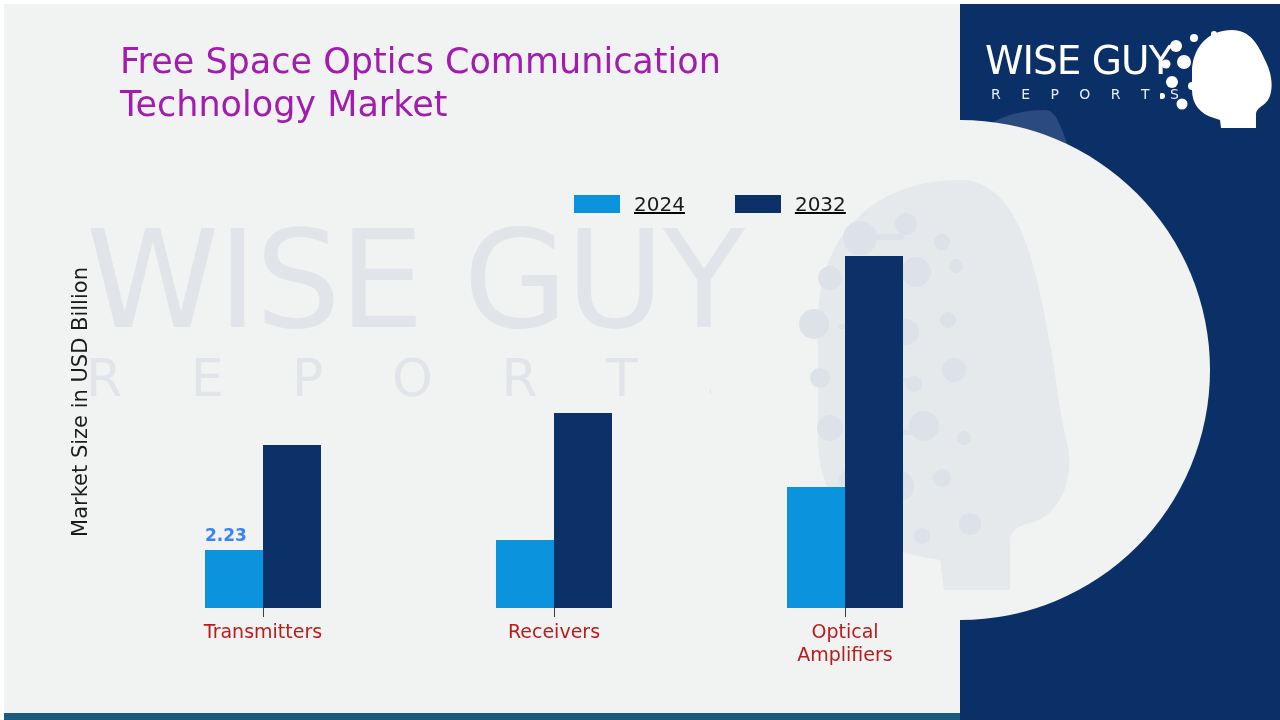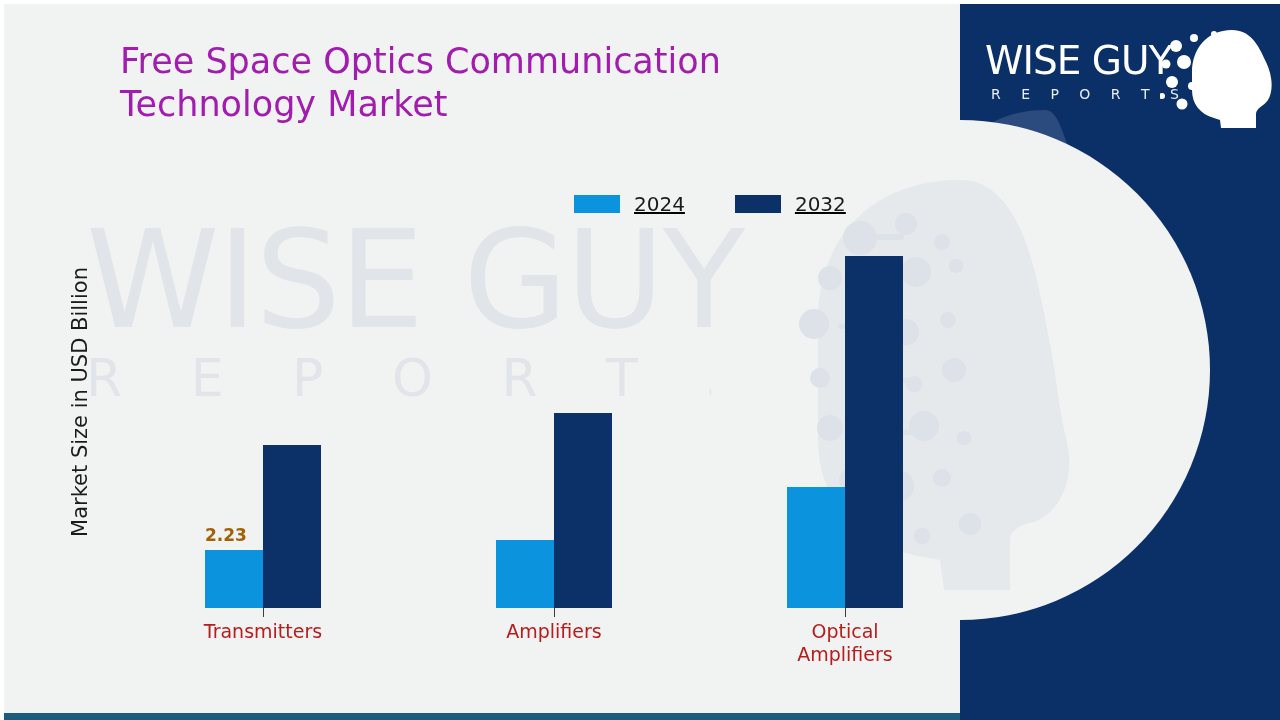--- a/index.html
+++ b/index.html
@@ -91,21 +91,21 @@
   .group{
     position:absolute;bottom:0;height:428px;
   }
   .bars{
     position:absolute;bottom:0;left:0;display:flex;align-items:flex-end;height:428px;
   }
   .bar{width:58px;display:block;}
   .bar-2024{background:#0b93de;}
   .bar-2032{background:#0c3169;}
   .bar-value{
-    position:absolute;font-size:17px;font-weight:bold;color:#a16207;
+    position:absolute;font-size:17px;font-weight:bold;color:#3b82f6;
     white-space:nowrap;
   }
   .tick{
     position:absolute;top:428px;width:1px;height:9px;background:#3d3d3d;
   }
   .cat-label{
     position:absolute;top:440px;width:130px;text-align:center;
     font-size:19px;line-height:23px;color:#b91c1c;
   }
 </style>
@@ -230,21 +230,21 @@
       <div class="tick" style="left:58px;"></div>
       <div class="cat-label" style="left:-7px;">Transmitters</div>
     </div>
 
     <div class="group" style="left:396px;">
       <div class="bars">
         <div class="bar bar-2024" style="height:68px;"></div>
         <div class="bar bar-2032" style="height:195px;"></div>
       </div>
       <div class="tick" style="left:58px;"></div>
-      <div class="cat-label" style="left:-7px;">Amplifiers</div>
+      <div class="cat-label" style="left:-7px;">Receivers</div>
     </div>
 
     <div class="group" style="left:687px;">
       <div class="bars">
         <div class="bar bar-2024" style="height:121px;"></div>
         <div class="bar bar-2032" style="height:352px;"></div>
       </div>
       <div class="tick" style="left:58px;"></div>
       <div class="cat-label" style="left:-7px;">Optical Amplifiers</div>
     </div>

